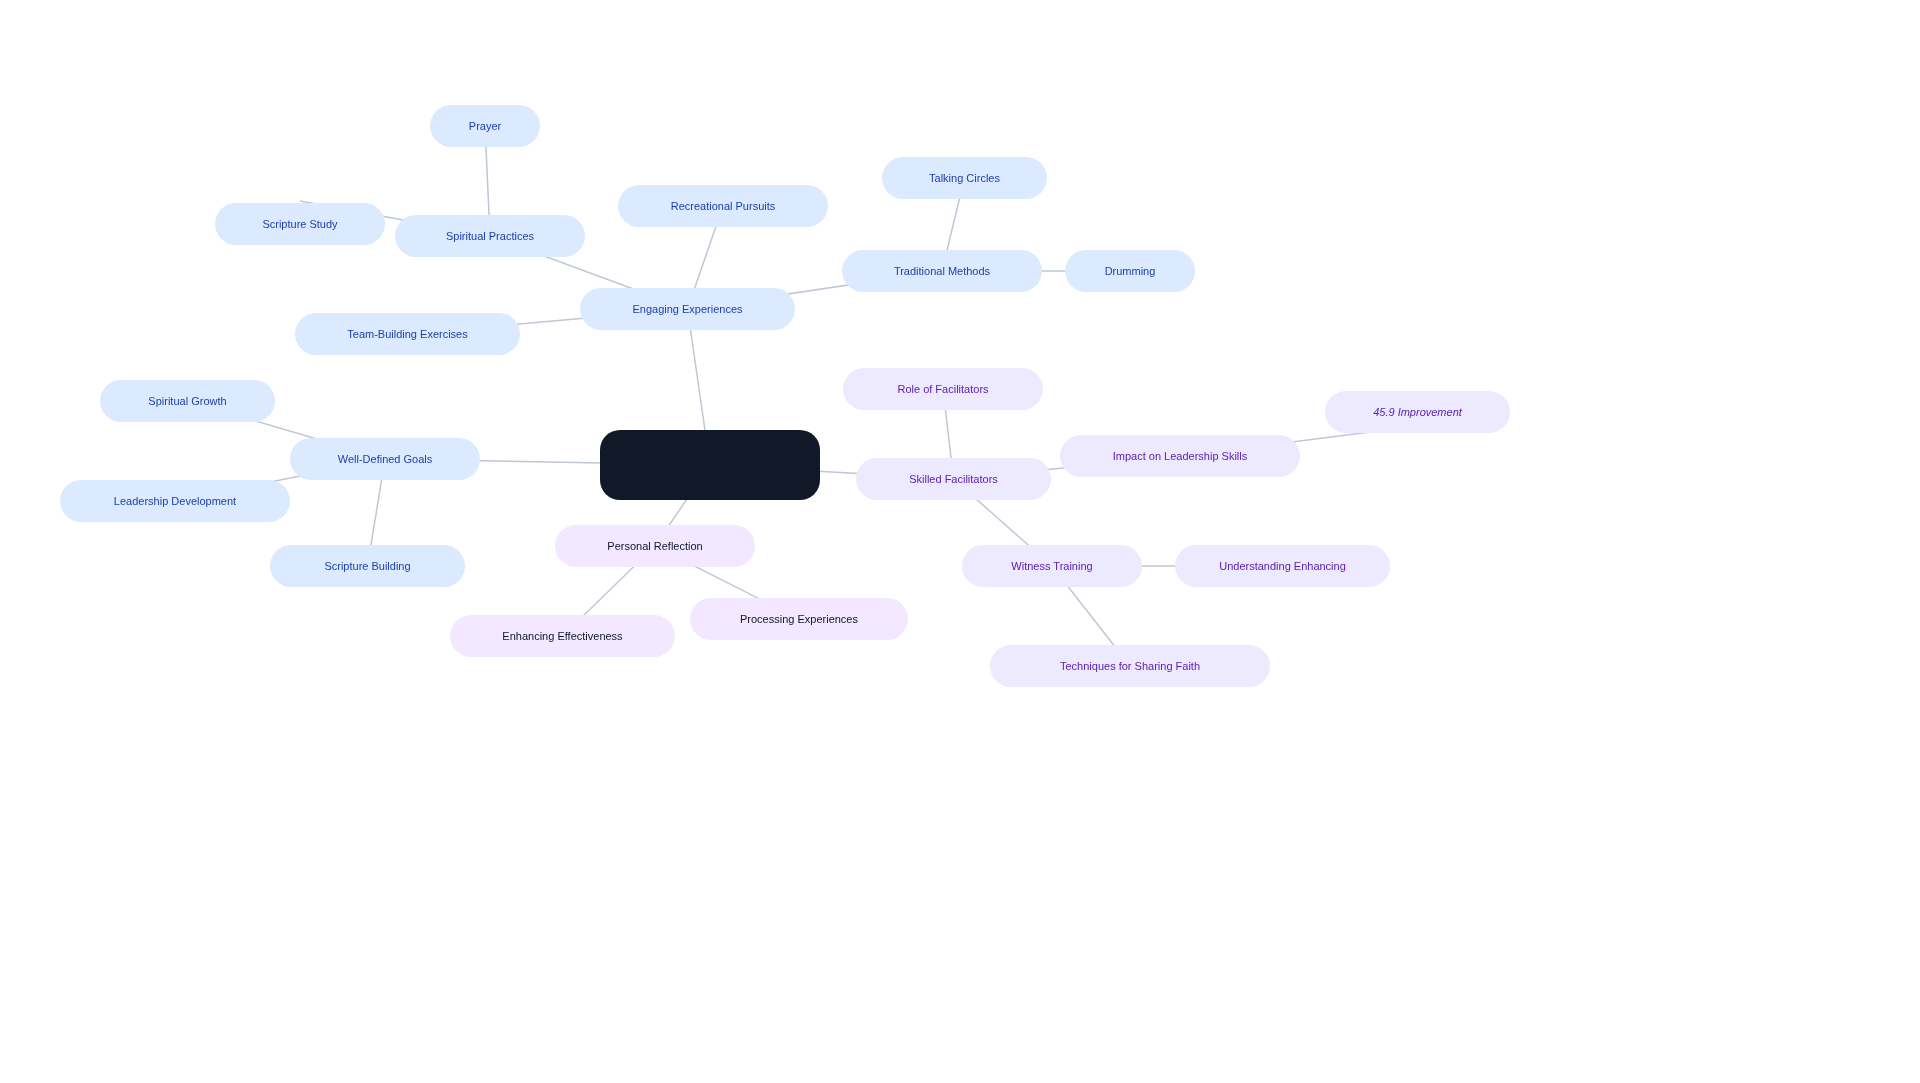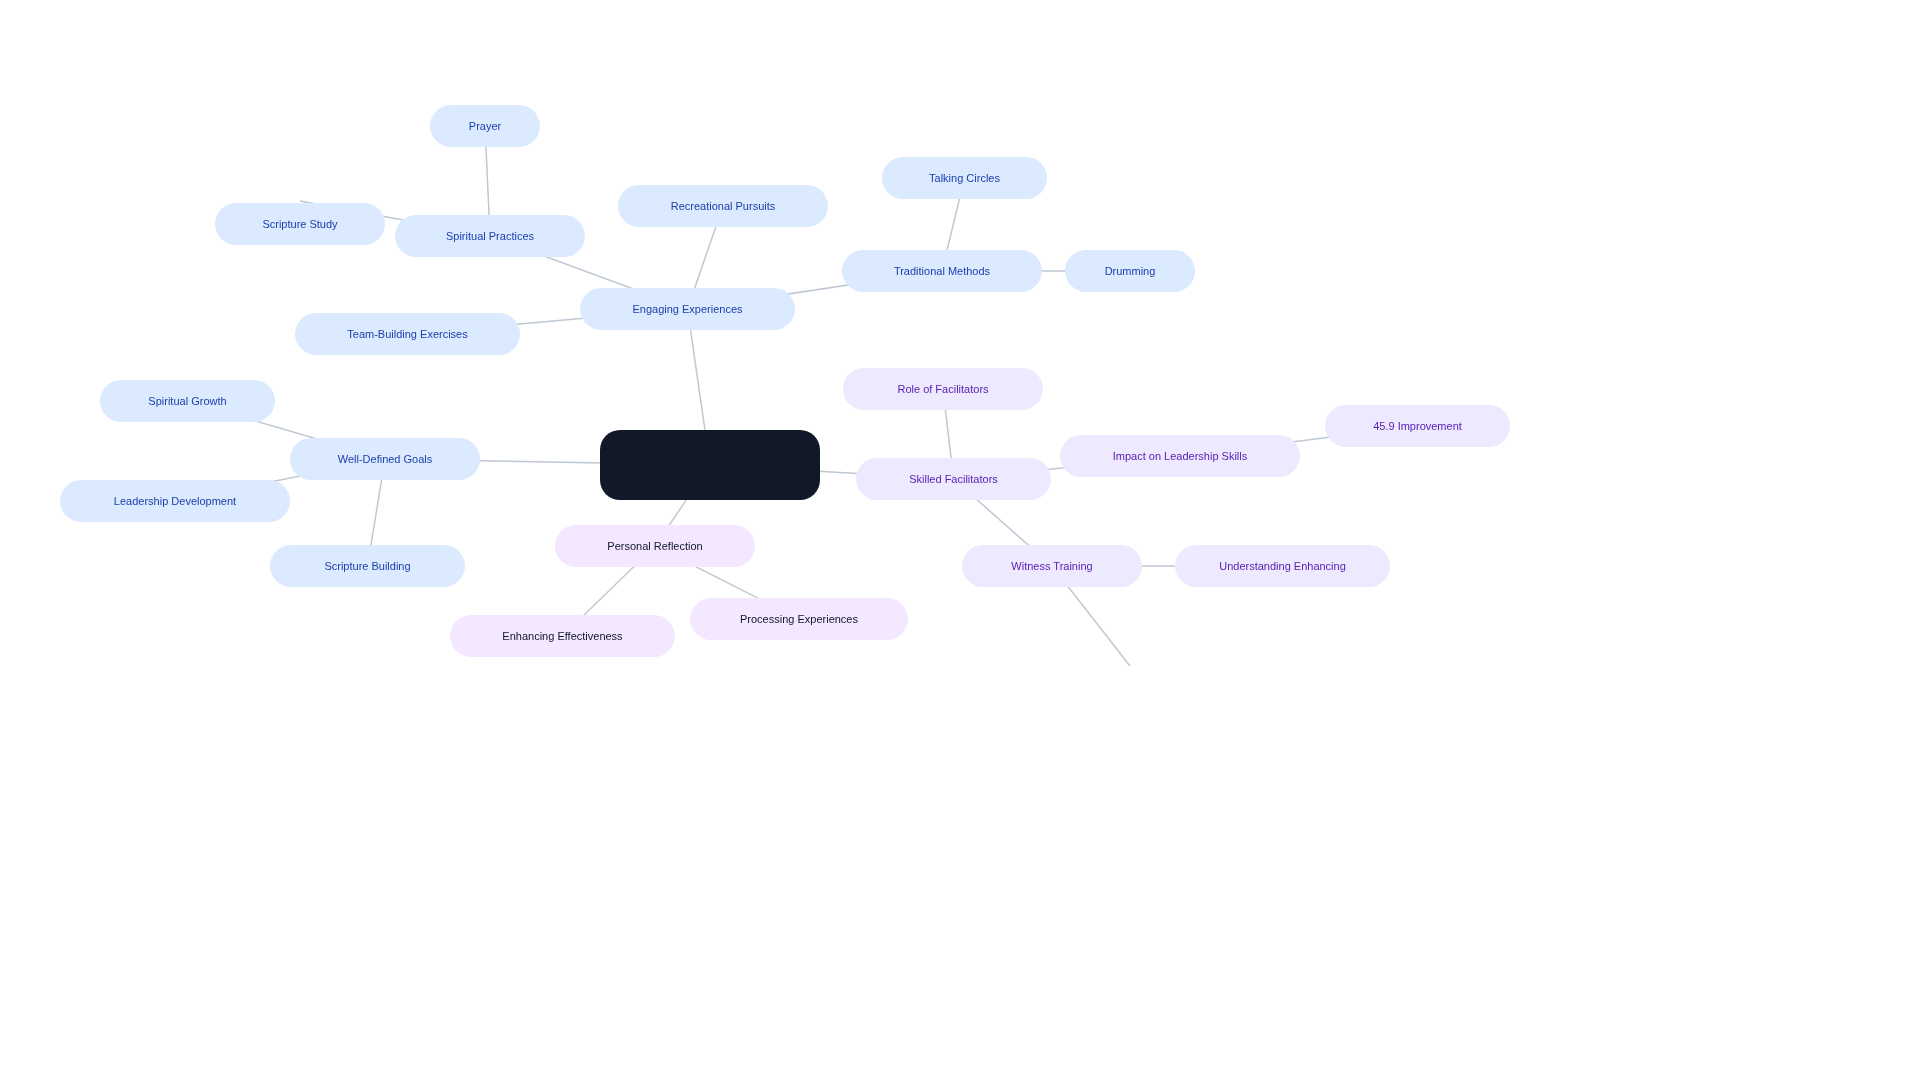--- a/index.html
+++ b/index.html
@@ -111,19 +111,20 @@
     <div class="node node-blue" style="left: 882px; top: 157px; width: 165px; min-height: 42px;">Talking Circles</div>
     <div class="node node-blue" style="left: 842px; top: 250px; width: 200px; min-height: 42px;">Traditional Methods</div>
     <div class="node node-blue" style="left: 1065px; top: 250px; width: 130px; min-height: 42px;">Drumming</div>
     <div class="node node-blue" style="left: 100px; top: 380px; width: 175px; min-height: 42px;">Spiritual Growth</div>
     <div class="node node-blue" style="left: 290px; top: 438px; width: 190px; min-height: 42px;">Well-Defined Goals</div>
     <div class="node node-blue" style="left: 60px; top: 480px; width: 230px; min-height: 42px;">Leadership Development</div>
     <div class="node node-blue" style="left: 270px; top: 545px; width: 195px; min-height: 42px;">Scripture Building</div>
     <div class="node node-purple" style="left: 843px; top: 368px; width: 200px; min-height: 42px;">Role of Facilitators</div>
     <div class="node node-purple" style="left: 856px; top: 458px; width: 195px; min-height: 42px;">Skilled Facilitators</div>
     <div class="node node-purple" style="left: 1060px; top: 435px; width: 240px; min-height: 42px;">Impact on Leadership Skills</div>
-    <div class="node node-purple" style="left: 1325px; top: 405px; width: 185px; min-height: 42px;">45.9 Improvement</div>
+    <div class="node node-purple" style="left: 1325px; top: 391px; width: 185px; min-height: 42px; font-style: italic;">45.9 Improvement</div>
     <div class="node node-purple" style="left: 962px; top: 545px; width: 180px; min-height: 42px;">Witness Training</div>
     <div class="node node-purple" style="left: 1175px; top: 545px; width: 215px; min-height: 42px;">Understanding Enhancing</div>
+    <div class="node node-purple" style="left: 990px; top: 645px; width: 280px; min-height: 42px;">Techniques for Sharing Faith</div>
     <div class="node node-pink" style="left: 555px; top: 525px; width: 200px; min-height: 42px;">Personal Reflection</div>
     <div class="node node-pink" style="left: 450px; top: 615px; width: 225px; min-height: 42px;">Enhancing Effectiveness</div>
     <div class="node node-pink" style="left: 690px; top: 598px; width: 218px; min-height: 42px;">Processing Experiences</div>
   </div>
 
 </body></html>

